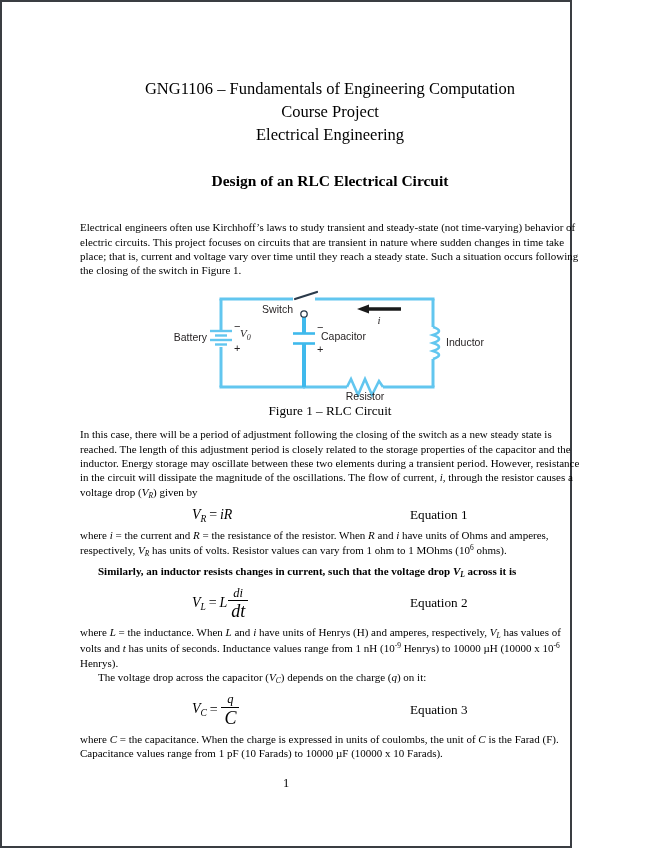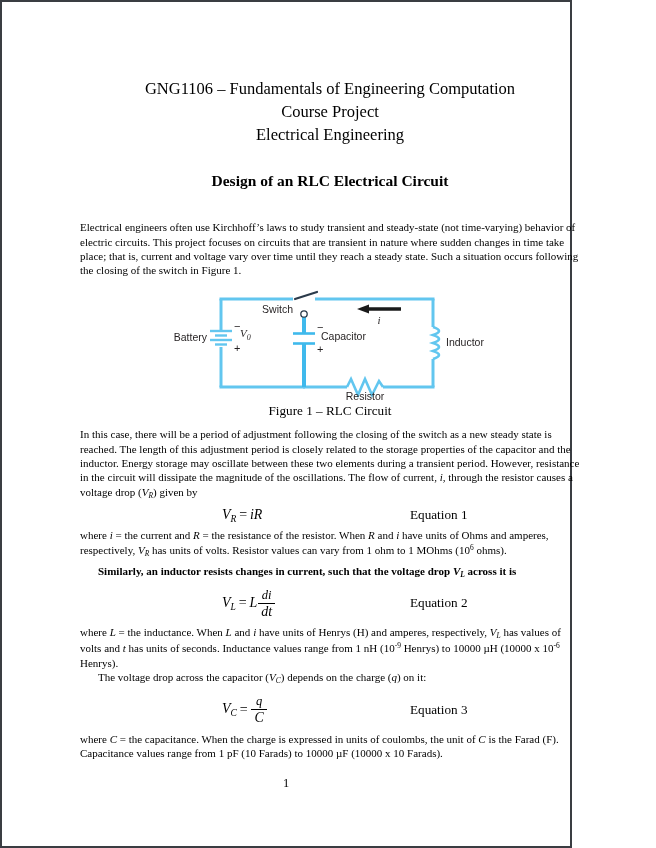--- a/index.html
+++ b/index.html
@@ -81,42 +81,41 @@
   }
   .eq-label {
     flex: 1;
     text-align: left;
     font-size: 13.2px;
   }
   .eq-expr {
     display: inline-flex;
     align-items: center;
     white-space: nowrap;
-    margin-left: 30px;
   }
   .frac {
     display: inline-flex;
     flex-direction: column;
     vertical-align: middle;
     text-align: center;
     margin: 0 1px;
     position: relative;
     top: 1px;
   }
   .frac .num {
     font-style: italic;
     padding: 0 3px 0px 3px;
     border-bottom: 1px solid #000;
     font-size: 12.5px;
     line-height: 1.1;
   }
   .frac .den {
     font-style: italic;
     padding: 0px 3px 0 3px;
-    font-size: 14px;
+    font-size: 18px;
     line-height: 1.15;
   }
   .eq-tall { min-height: 40px; }
 
   
   .figure {
     margin: 12px 0 2px 0;
     position: relative;
     height: 112px;
   }

